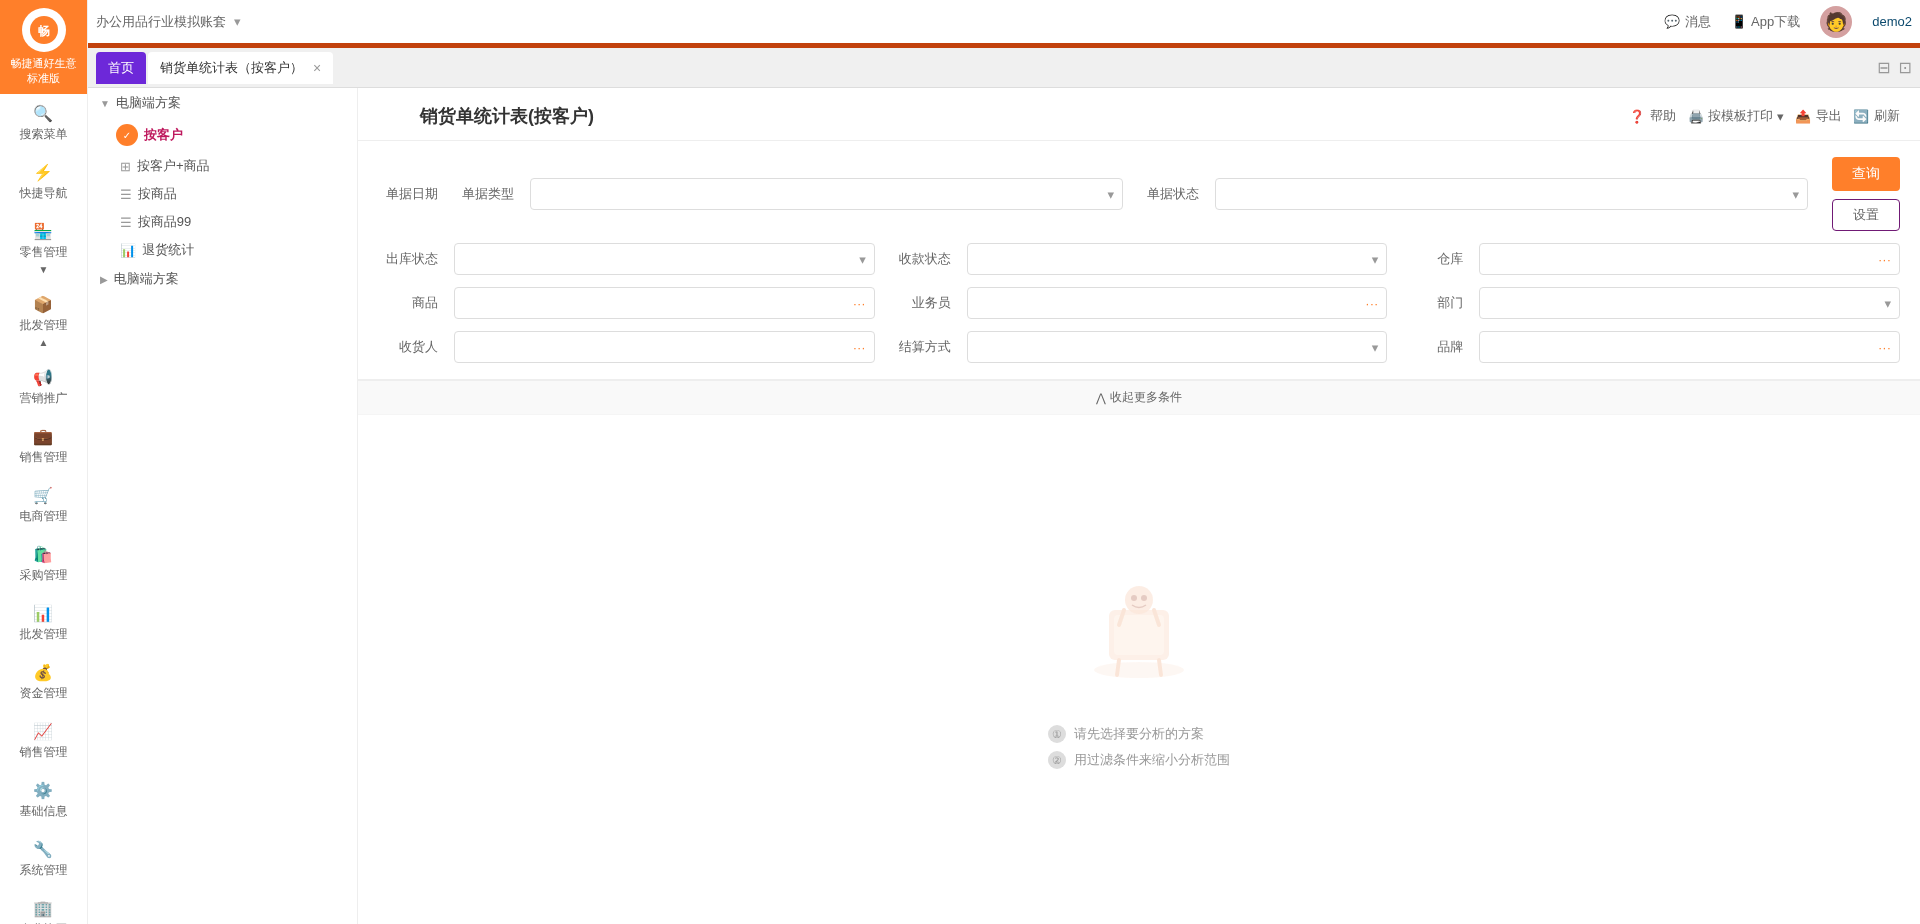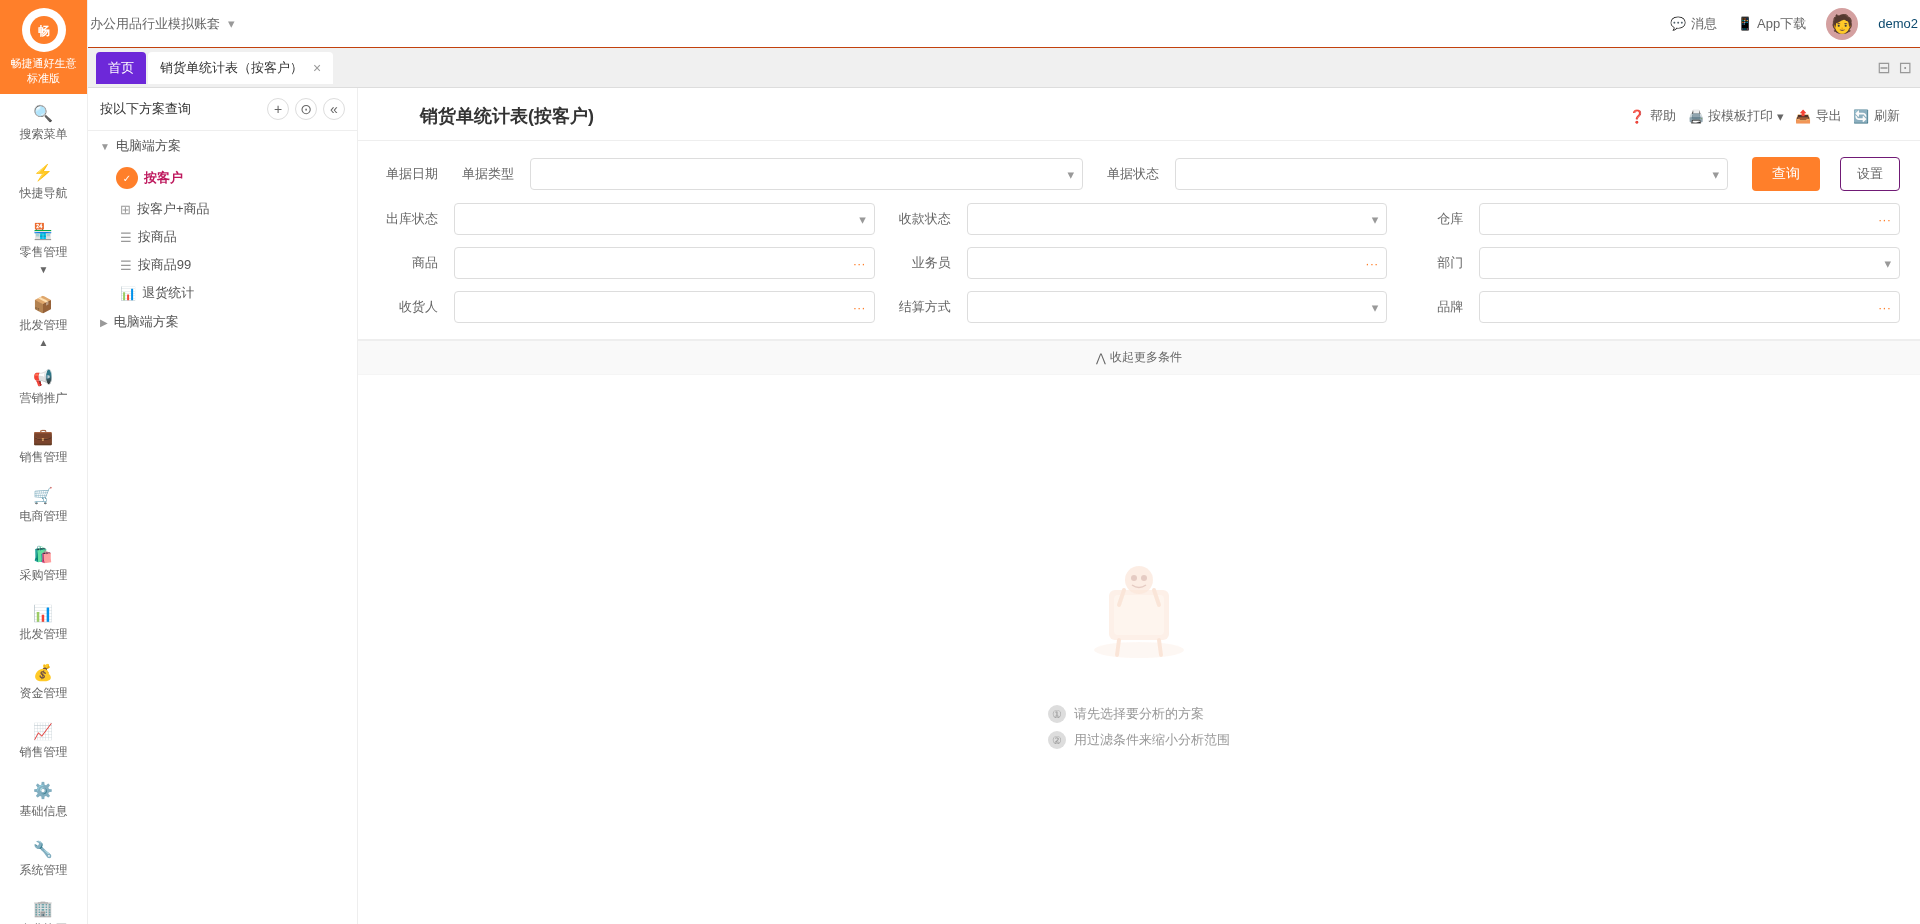--- a/index.html
+++ b/index.html
@@ -12,21 +12,21 @@
     .logo-icon svg { width: 32px; height: 32px; }
     .logo-text { color: #fff; font-size: 11px; }
     .nav-item { width: 100%; text-align: center; padding: 10px 4px; cursor: pointer; font-size: 12px; color: #666; display: flex; flex-direction: column; align-items: center; gap: 3px; }
     .nav-item-icon { font-size: 16px; }
     .nav-search { width: 100%; padding: 10px 4px; cursor: pointer; font-size: 12px; color: #666; display: flex; flex-direction: column; align-items: center; gap: 3px; background: #fff; }
 
     
     .main-wrapper { flex: 1; display: flex; flex-direction: column; overflow: hidden; }
 
     
-    .top-header { height: 48px; background: #fff; border-bottom: 1px solid #c2410c; display: flex; align-items: center; justify-content: space-between; padding: 0 2px; flex-shrink: 0; }
+    .top-header { height: 48px; background: #fff; border-bottom: 5px solid #c2410c; display: flex; align-items: center; justify-content: space-between; padding: 0 8px; flex-shrink: 0; }
     .top-header-left { display: flex; align-items: center; gap: 8px; }
     .header-breadcrumb { color: #666; font-size: 13px; }
     .header-arrow { color: #999; }
     .top-header-right { display: flex; align-items: center; gap: 20px; }
     .header-action { display: flex; align-items: center; gap: 4px; color: #666; cursor: pointer; font-size: 13px; }
     .user-avatar { width: 32px; height: 32px; border-radius: 50%; background: #d4a0a0; display: flex; align-items: center; justify-content: center; color: #fff; font-size: 12px; cursor: pointer; overflow: hidden; }
 
     
     .tab-bar { height: 40px; background: #f0f0f0; display: flex; align-items: center; padding: 0 8px; gap: 0; flex-shrink: 0; border-bottom: 1px solid #ddd; }
     .tab-item { height: 32px; display: flex; align-items: center; padding: 0 12px; gap: 6px; border-radius: 4px 4px 0 0; cursor: pointer; font-size: 13px; background: #ddd; color: #666; margin-right: 2px; }
@@ -84,21 +84,21 @@
     .settings-btn { background: #fff; color: #666; border: 1px solid #701a75; border-radius: 4px; padding: 6px 16px; cursor: pointer; font-size: 13px; }
 
     
     .empty-state { flex: 1; display: flex; flex-direction: column; align-items: center; justify-content: center; background: #fff; margin-top: 1px; }
     .empty-icon { font-size: 80px; margin-bottom: 16px; opacity: 0.4; }
     .empty-tips { display: flex; flex-direction: column; gap: 8px; }
     .empty-tip { display: flex; align-items: center; gap: 8px; color: #999; font-size: 13px; }
     .tip-num { width: 18px; height: 18px; border-radius: 50%; background: #ddd; color: #999; font-size: 11px; display: flex; align-items: center; justify-content: center; flex-shrink: 0; }
 
     .filter-section { background: #fff; }
-    .btn-row { display: flex; gap: 20px; padding-left: 8px; }
+    .btn-row { display: flex; flex-direction: column; gap: 8px; padding-left: 8px; }
   </style>
 </head>
 <body>
 
 <div class="sidebar">
   <div class="logo-area">
     <div class="logo-icon">
       <svg viewBox="0 0 32 32" xmlns="http://www.w3.org/2000/svg">
         <circle cx="16" cy="16" r="14" fill="#ff7f2a"></circle>
         <text x="16" y="21" text-anchor="middle" fill="#fff" font-size="12" font-weight="bold">畅</text>
@@ -215,28 +215,20 @@
     </div>
     <div class="tab-expand-btns">
       <span class="tab-expand-btn">⊟</span>
       <span class="tab-expand-btn">⊡</span>
     </div>
   </div>
 
   <div class="content-area">
 
     <div class="left-panel">
-      <div class="left-panel-header">
-        <span class="left-panel-title">按以下方案查询</span>
-        <div class="left-panel-actions">
-          <div class="left-panel-btn">+</div>
-          <div class="left-panel-btn">⊙</div>
-          <div class="left-panel-btn">«</div>
-        </div>
-      </div>
 
       <div class="tree-node parent">
         <span class="tree-chevron">▼</span>
         <span>电脑端方案</span>
       </div>
 
       <div class="tree-node tree-child" style="padding-left:28px;">
         <div class="active-dot">
           <span style="font-size:10px;">✓</span>
         </div>

